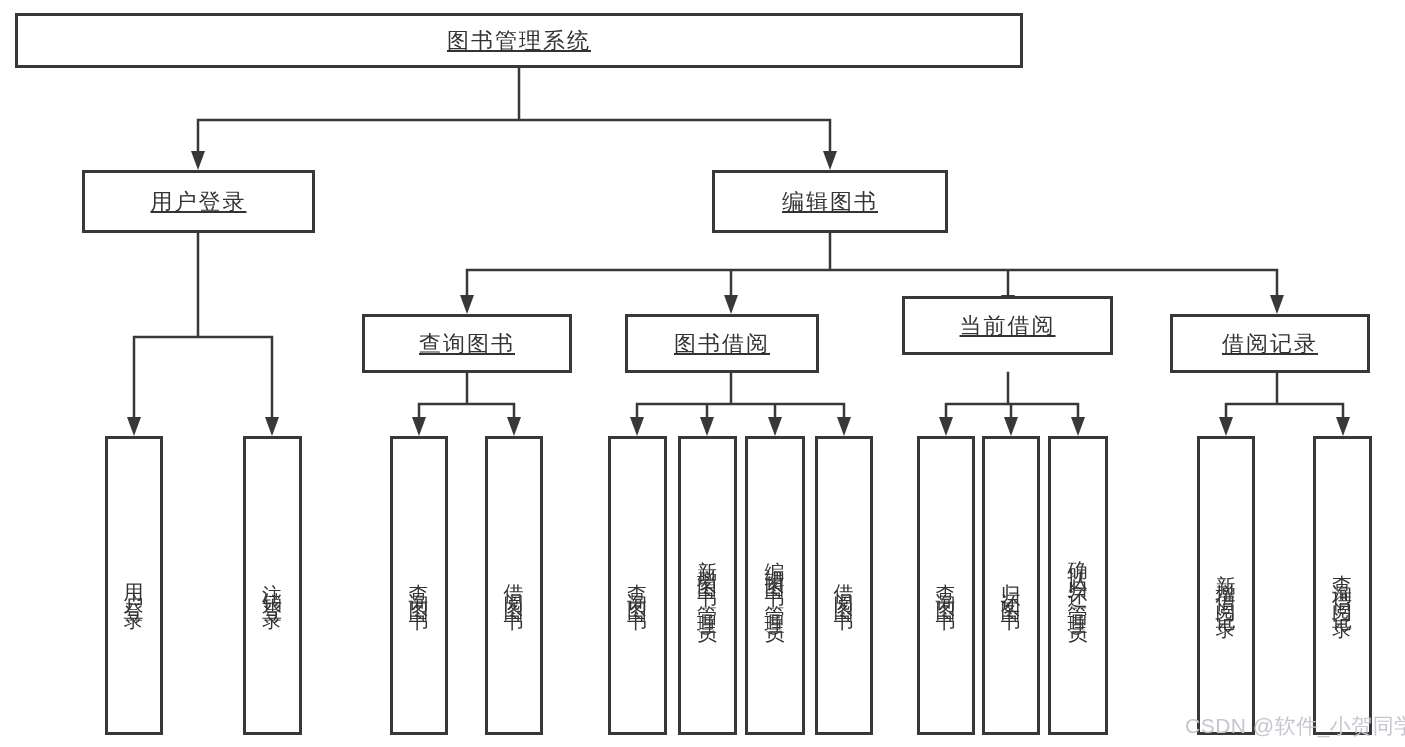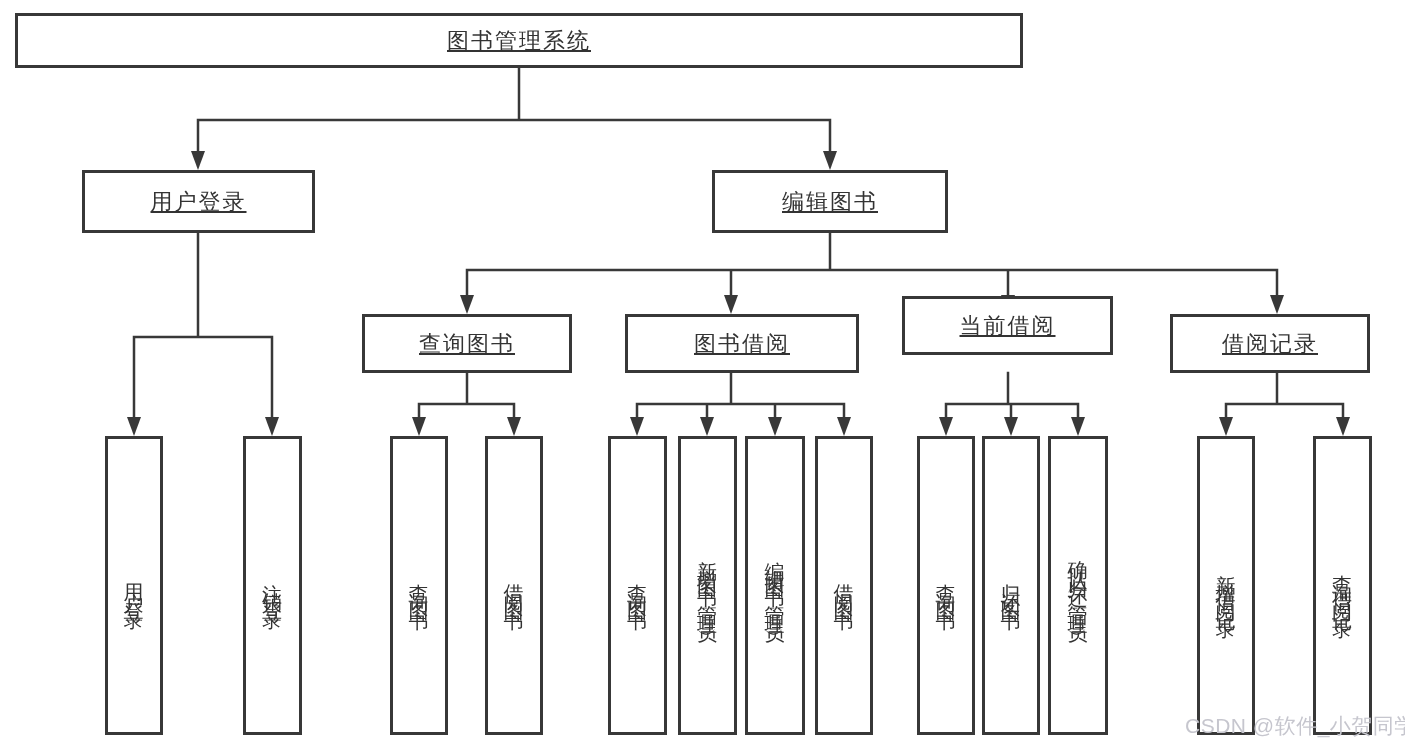--- a/index.html
+++ b/index.html
@@ -108,21 +108,21 @@
   <div class="hbox" style="left:82px;top:170px;width:233px;height:63px">
     <span>用户登录</span>
   </div>
   <div class="hbox" style="left:712px;top:170px;width:236px;height:63px">
     <span>编辑图书</span>
   </div>
 
   <div class="hbox" style="left:362px;top:314px;width:210px;height:59px">
     <span>查询图书</span>
   </div>
-  <div class="hbox" style="left:625px;top:314px;width:234px;height:59px">
+  <div class="hbox" style="left:625px;top:314px;width:194px;height:59px">
     <span>图书借阅</span>
   </div>
   <div class="hbox" style="left:902px;top:296px;width:211px;height:59px">
     <span>当前借阅</span>
   </div>
   <div class="hbox" style="left:1170px;top:314px;width:200px;height:59px">
     <span>借阅记录</span>
   </div>
 
   <div class="vbox" style="left:105px;top:436px;width:58px;height:299px">

